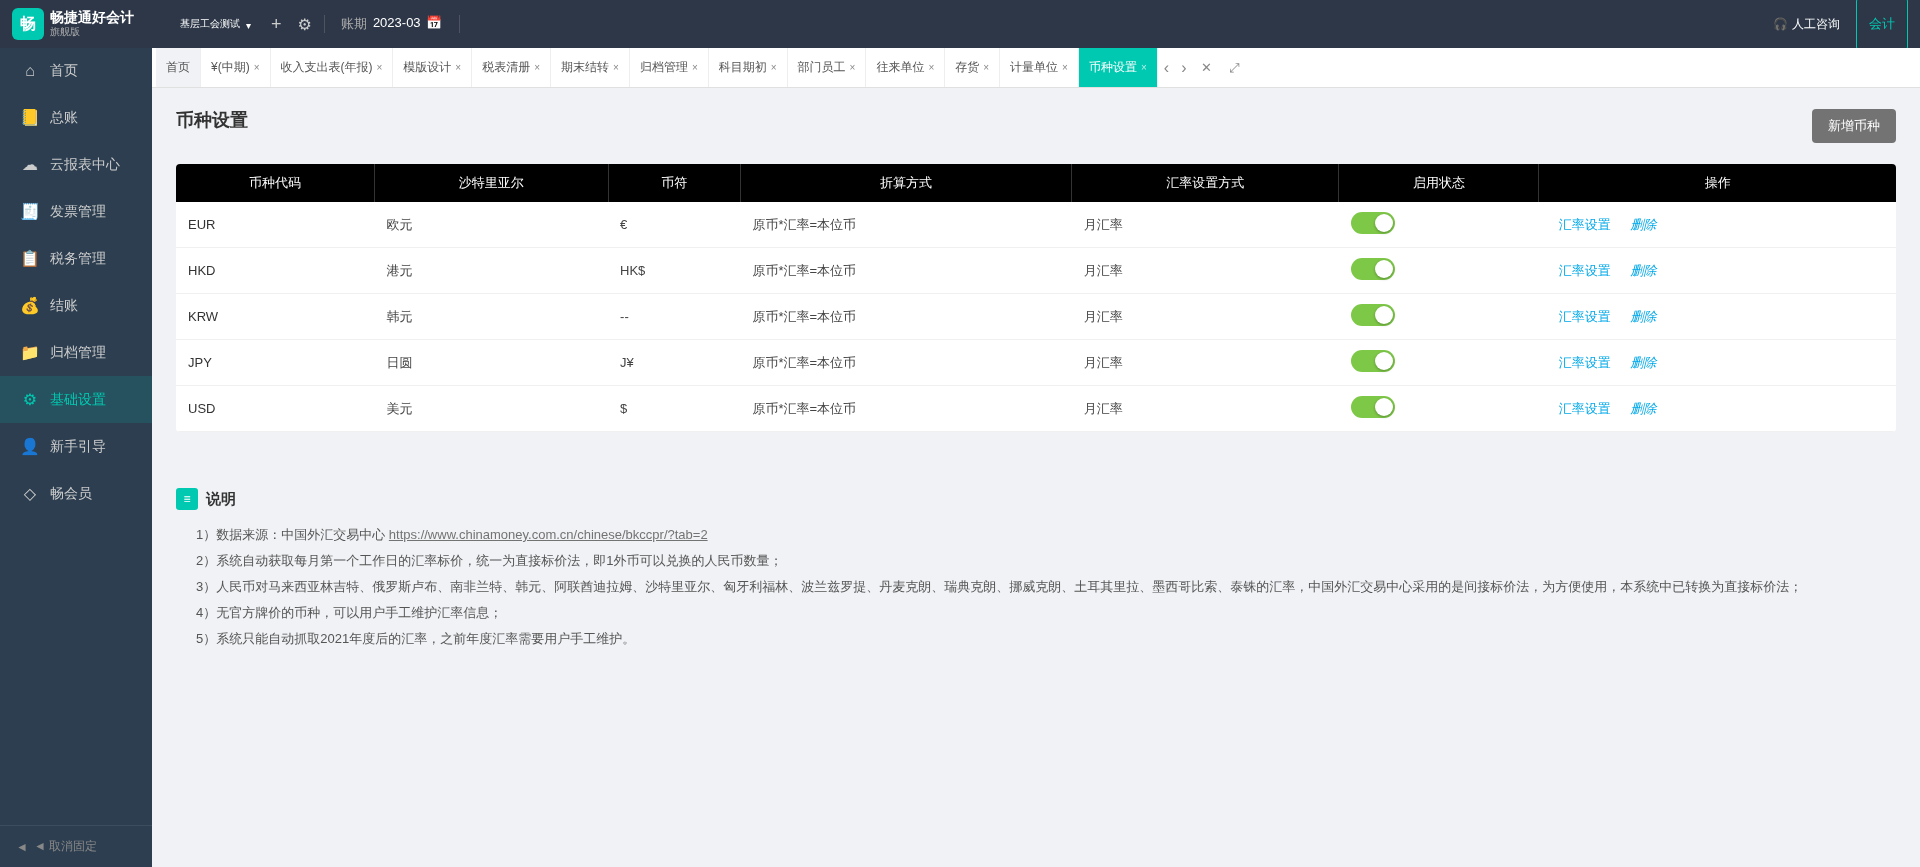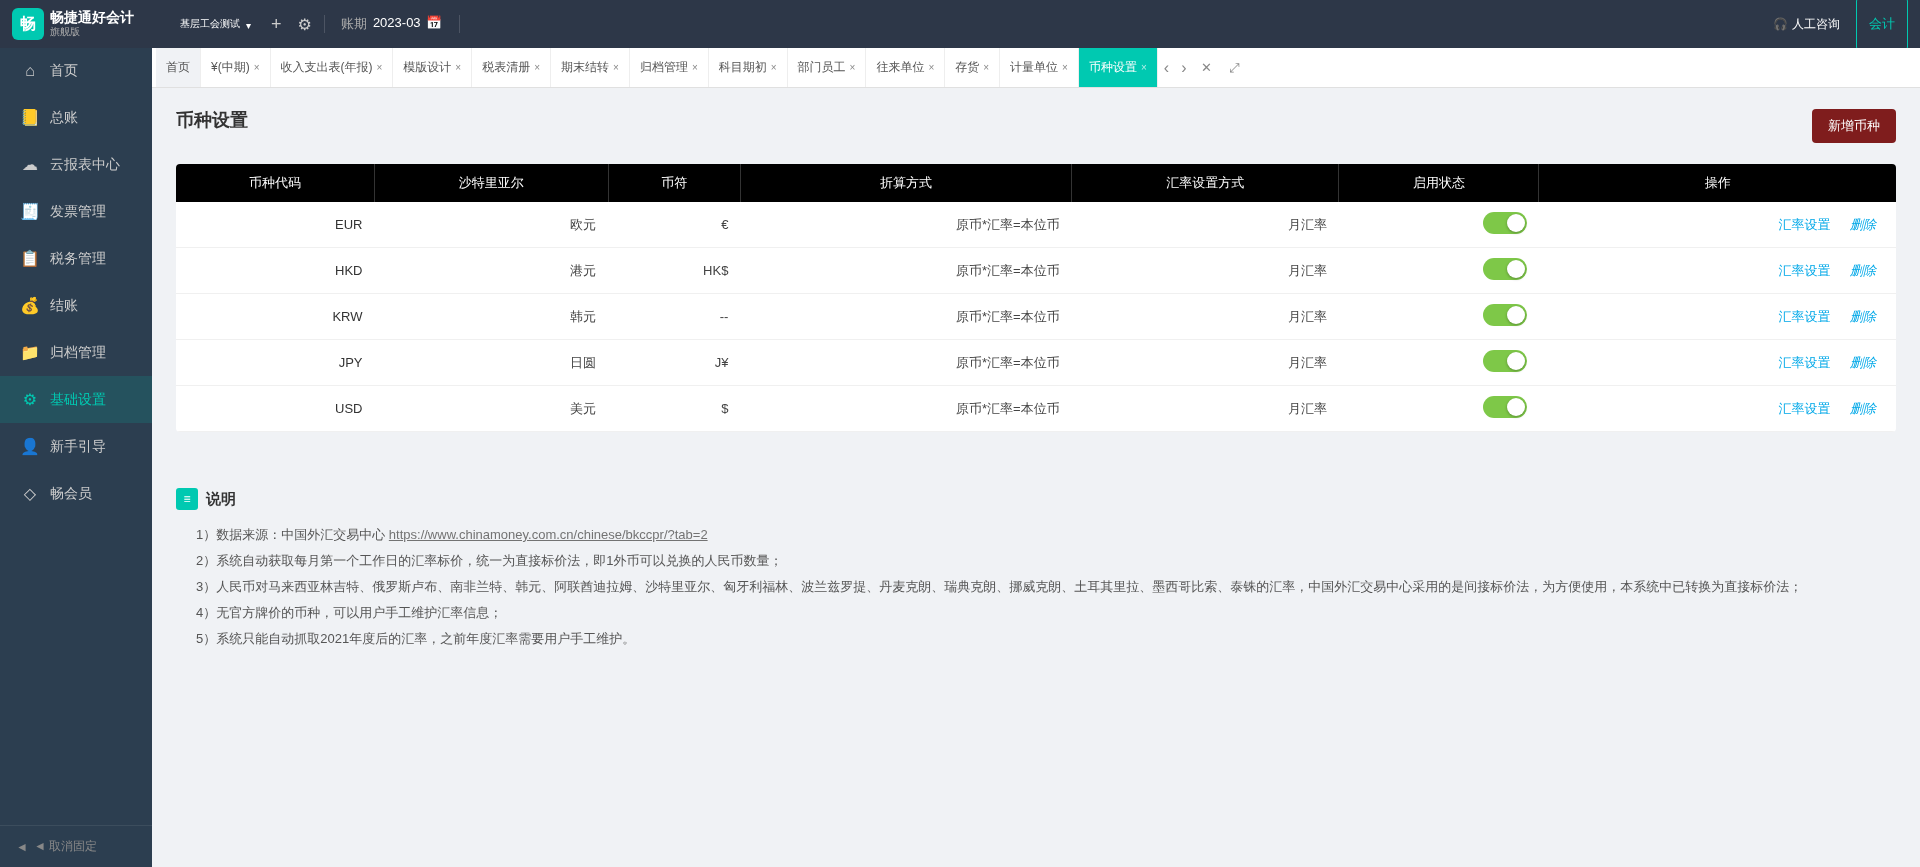--- a/index.html
+++ b/index.html
@@ -35,30 +35,30 @@
     .tab { display: flex; align-items: center; padding: 0 10px; height: 40px; font-size: 12px; color: #555; cursor: pointer; white-space: nowrap; border-right: 1px solid #eee; gap: 4px; }
     .tab.active { background: #00c9b1; color: white; }
     .tab .close-icon { font-size: 10px; opacity: 0.7; }
     .tab.home-tab { background: #f0f2f5; }
     .tab-nav-btn { padding: 0 6px; height: 40px; display: flex; align-items: center; cursor: pointer; color: #888; font-size: 16px; }
     .tab-action-btn { width: 28px; height: 28px; display: flex; align-items: center; justify-content: center; cursor: pointer; color: #888; border-radius: 3px; }
 
     
     .page-content { flex: 1; overflow-y: auto; padding: 20px 24px; }
     .page-title { font-size: 18px; font-weight: bold; color: #333; margin-bottom: 16px; }
-    .new-btn { background: #7f1d1d; color: white; border: none; padding: 8px 16px; border-radius: 4px; font-size: 13px; cursor: pointer; float: right; margin-bottom: 4px; }
+    .new-btn { background: #737373; color: white; border: none; padding: 8px 16px; border-radius: 4px; font-size: 13px; cursor: pointer; float: right; margin-bottom: 4px; }
 
     
     .table-wrapper { background: white; border-radius: 4px; overflow: hidden; margin-top: 4px; }
     table { width: 100%; border-collapse: collapse; }
     thead tr { background: #000000; }
     thead th { color: white; padding: 10px 12px; text-align: center; font-weight: normal; font-size: 13px; border-right: 1px solid rgba(255,255,255,0.2); }
     thead th:last-child { border-right: none; }
     tbody tr { border-bottom: 1px solid #f0f0f0; }
-    tbody td { padding: 10px 12px; text-align: right; font-size: 13px; color: #444; }
+    tbody td { padding: 10px 12px; text-align: left; font-size: 13px; color: #444; }
     tbody td:first-child { color: #333; }
 
     
     .toggle { display: inline-flex; align-items: center; cursor: pointer; }
     .toggle-track { width: 44px; height: 22px; background: #7ec848; border-radius: 11px; position: relative; transition: background 0.2s; }
     .toggle-thumb { position: absolute; width: 18px; height: 18px; background: white; border-radius: 50%; top: 2px; right: 2px; transition: right 0.2s; box-shadow: 0 1px 3px rgba(0,0,0,0.3); }
 
     
     .action-link { color: #00a8e8; cursor: pointer; text-decoration: none; margin: 0 8px; }
     .action-del { color: #00a8e8; cursor: pointer; margin: 0 8px; font-style: italic; }

